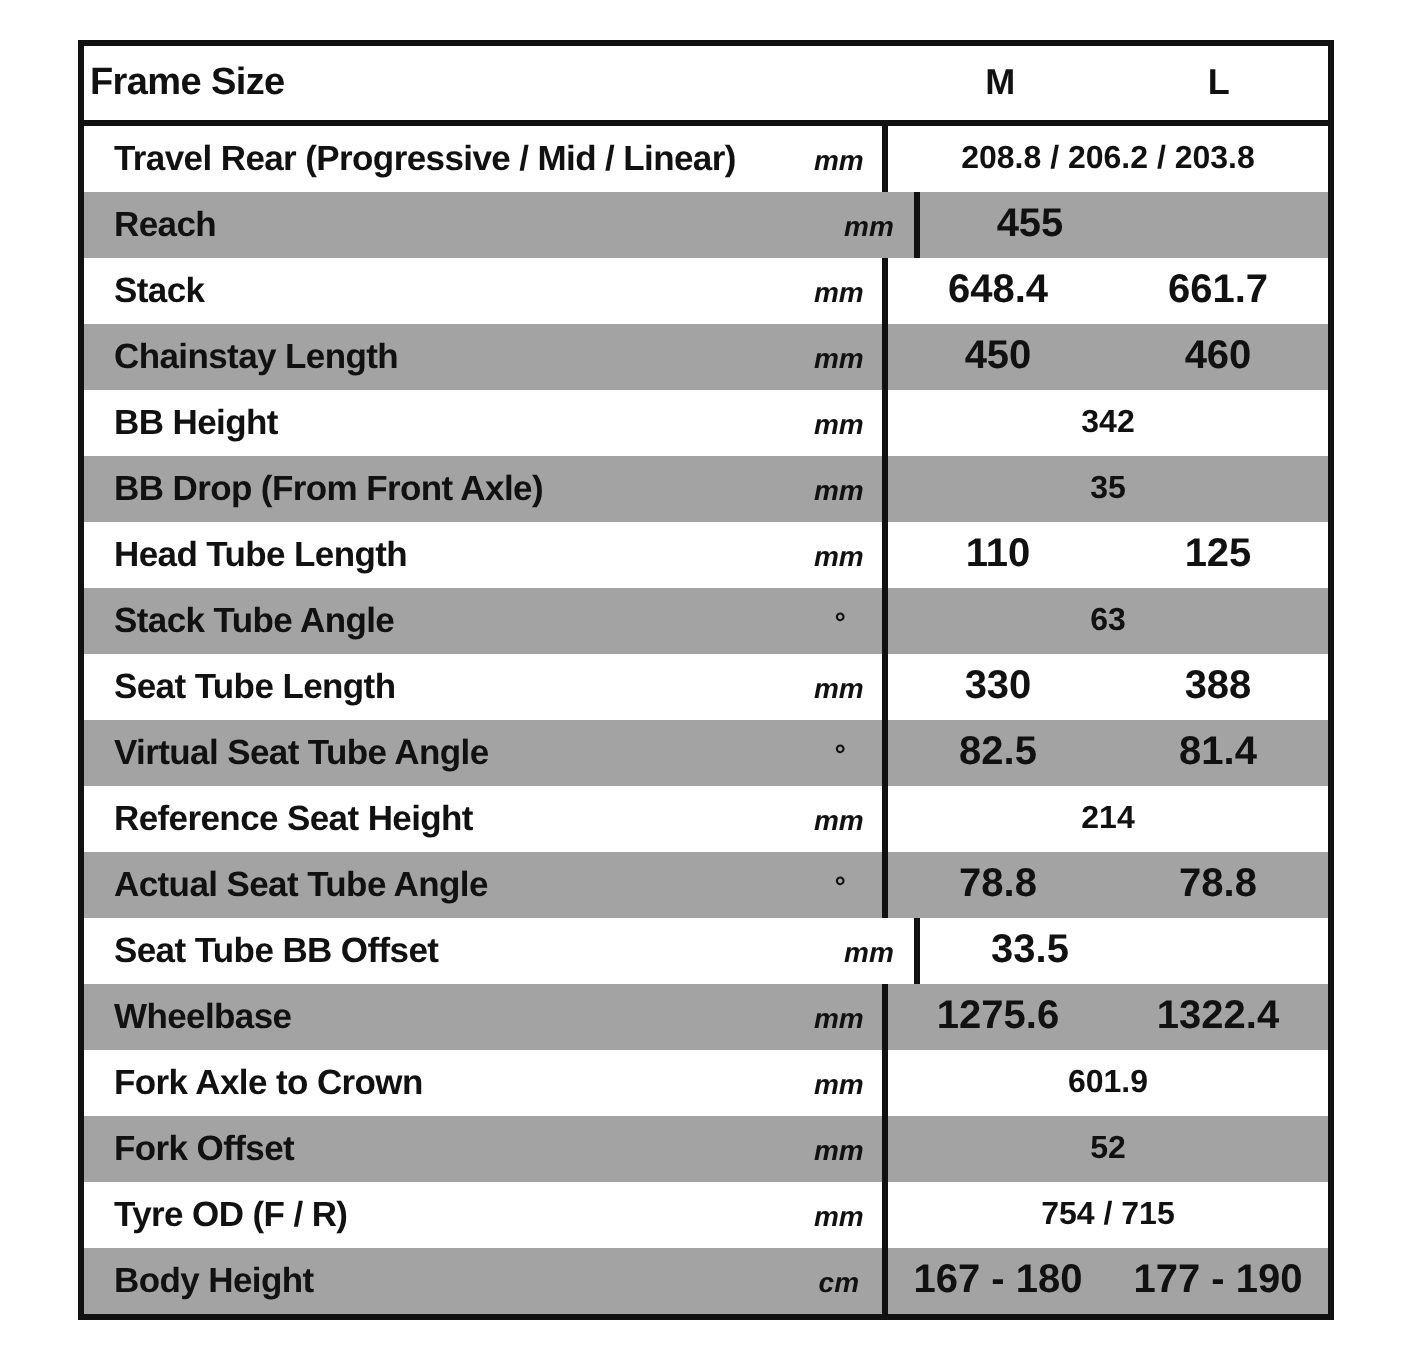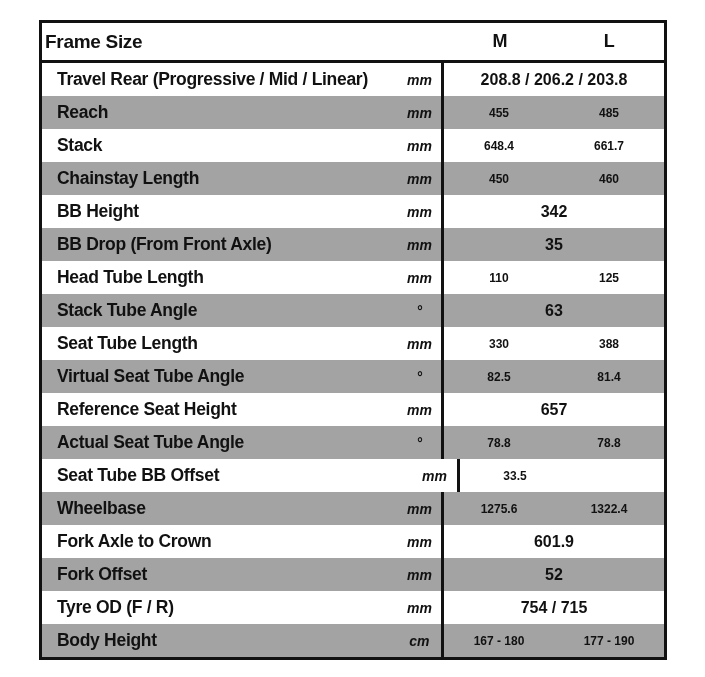--- a/index.html
+++ b/index.html
@@ -10,21 +10,21 @@
     }
     .hdr { display: flex; height: 37px; align-items: center; border-bottom: 3px solid #111111; }
     .hdr .label { width: 400px; padding-left: 3px; font-size: 19px; font-weight: bold; letter-spacing: -0.3px; }
     .hdr .size { width: 110px; text-align: center; font-size: 18px; font-weight: bold; }
     .hdr .size.m { margin-left: 3px; }
     .row { display: flex; height: 33px; align-items: center; }
     .row.alt { background: #a3a3a3; }
     .row .label { width: 355px; padding-left: 15px; font-size: 17.5px; font-weight: bold; white-space: nowrap; letter-spacing: -0.3px; }
     .row .unit { width: 45px; text-align: center; font-size: 14px; font-weight: bold; font-style: italic; }
     .row .vals { flex: 1; display: flex; height: 100%; align-items: center; border-left: 3px solid #111111; }
-    .row .v { width: 110px; text-align: center; font-size: 12px; font-weight: bold; }
+    .row .v { width: 110px; text-align: center; font-size: 20px; font-weight: bold; }
     .row .span { width: 220px; text-align: center; font-size: 16px; font-weight: bold; }
   </style>
 </head>
 <body>
 
 <div class="table">
   <div class="hdr">
     <div class="label">Frame Size</div>
     <div class="size m">M</div>
     <div class="size">L</div>
@@ -35,21 +35,20 @@
         <div class="unit">mm</div>
         <div class="vals">
           <div class="span">208.8 / 206.2 / 203.8</div>
         </div>
       </div>
       <div class="row alt">
         <div class="label">Reach</div>
         <div class="unit">mm</div>
         <div class="vals">
           <div class="v">455</div>
-          <div class="v">485</div>
         </div>
       </div>
       <div class="row">
         <div class="label">Stack</div>
         <div class="unit">mm</div>
         <div class="vals">
           <div class="v">648.4</div>
           <div class="v">661.7</div>
         </div>
       </div>
@@ -103,21 +102,21 @@
         <div class="unit">°</div>
         <div class="vals">
           <div class="v">82.5</div>
           <div class="v">81.4</div>
         </div>
       </div>
       <div class="row">
         <div class="label">Reference Seat Height</div>
         <div class="unit">mm</div>
         <div class="vals">
-          <div class="span">657</div>
+          <div class="span">214</div>
         </div>
       </div>
       <div class="row alt">
         <div class="label">Actual Seat Tube Angle</div>
         <div class="unit">°</div>
         <div class="vals">
           <div class="v">78.8</div>
           <div class="v">78.8</div>
         </div>
       </div>

